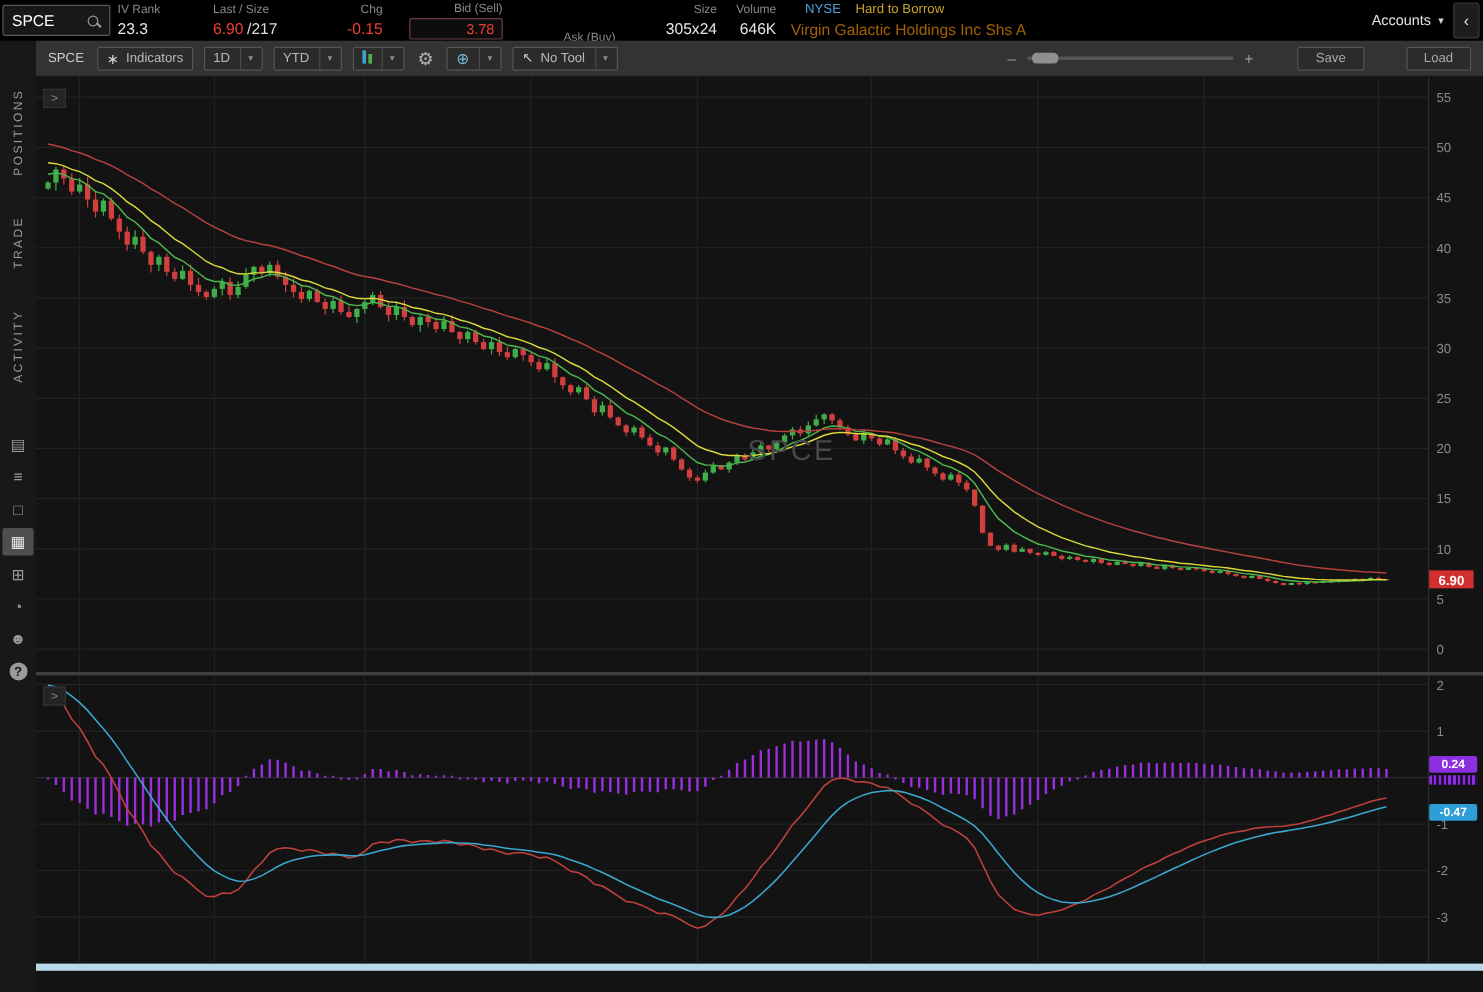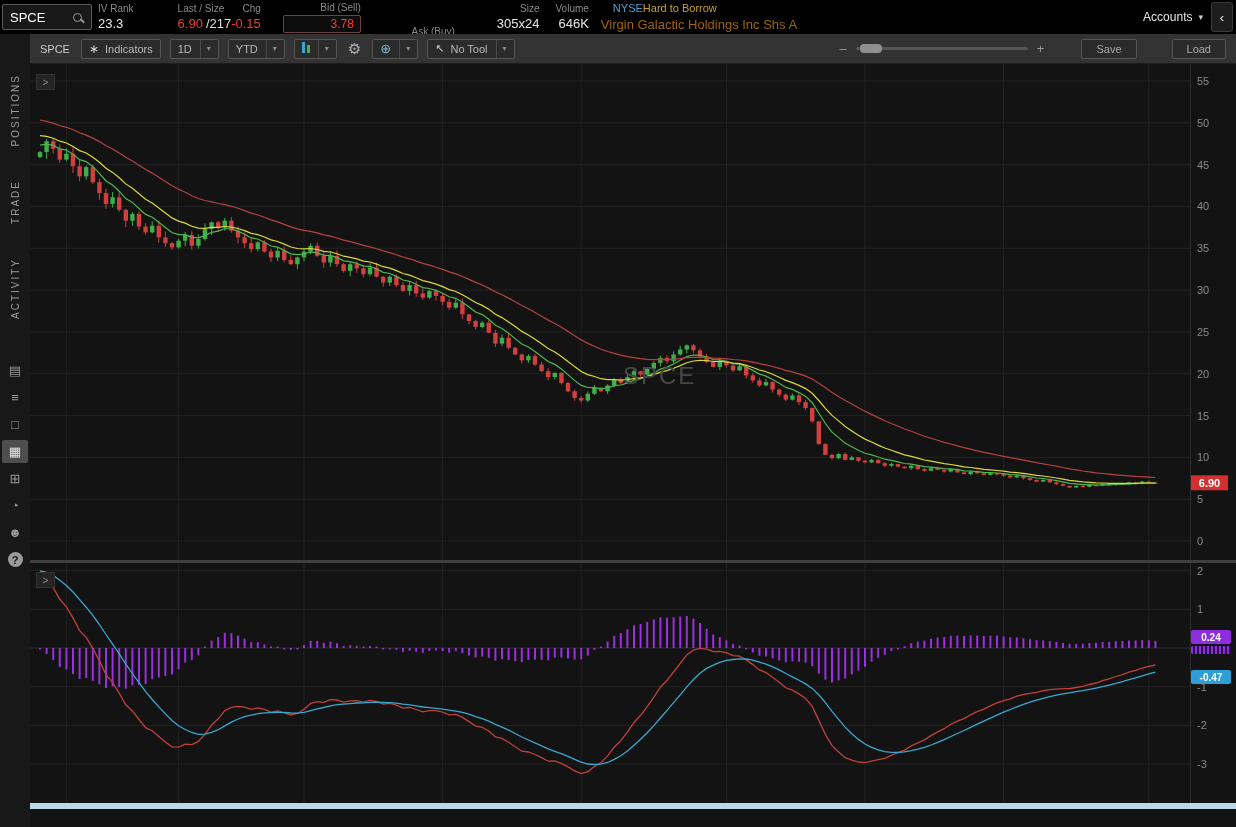--- a/index.html
+++ b/index.html
@@ -13,24 +13,24 @@
   .mag { position:relative; width:9px; height:9px; border:1.5px solid #9a9a9a; border-radius:50%; margin-right:2px; }
   .mag::after { content:""; position:absolute; width:5px; height:1.5px; background:#9a9a9a; transform:rotate(45deg); right:-4px; bottom:-1px; }
   .q { display:flex; flex-direction:column; justify-content:center; gap:2px; }
   .q-label { font-size:10px; color:#8a8a8a; white-space:nowrap; }
   .q-value { font-size:13px; color:#e6e6e6; white-space:nowrap; }
   .ralign .q-label, .ralign .q-value { text-align:right; }
   .red { color:#ef3e33; }
   .dim { color:#dcdcdc; margin-left:3px; }
   .quote-box { width:78px; height:18px; border:1px solid #6e4040; background:#0d0d0d; border-radius:2px;
     display:flex; align-items:center; justify-content:flex-end; padding:0 6px; font-size:12px; cursor:pointer; }
-  .m-iv { margin-left:6px; } .m-last { margin-left:44px; } .m-chg { }
+  .m-iv { margin-left:6px; } .m-last { margin-left:44px; } .m-chg { margin-left:58px; }
   .m-bid { margin-left:22px; } .m-ask { margin-left:16px;margin-top:48px; } .m-size { margin-left:42px; }
   .m-vol { margin-left:16px; } .m-exch { margin-left:12px; }
-  .exch .row1 { display:flex; gap:0; font-size:11px;padding-left:12px; }
+  .exch .row1 { display:flex; gap:12px; font-size:11px;padding-left:12px; }
   .nyse { color:#4f9fd4; } .htb { color:#c9a227; }
   .company { font-size:13px; color:#a16207; margin-top:1px; }
   .accounts { margin-left:auto; color:#e6e6e6; font-size:12px; display:flex; align-items:center; gap:6px; cursor:pointer; }
   .chev { font-size:9px; color:#cfcfcf; }
   .collapse-btn { width:22px; height:30px; background:#1d1d1d; border:1px solid #3a3a3a; color:#e6e6e6;
     border-radius:3px; margin:0 3px 0 8px; font-size:13px; cursor:pointer; }
 
   
   .main { display:flex; flex:1 1 auto; }
   .sidebar { width:30px; background:#181818; display:flex; flex-direction:column; align-items:center; padding-top:40px; flex:0 0 30px; }

